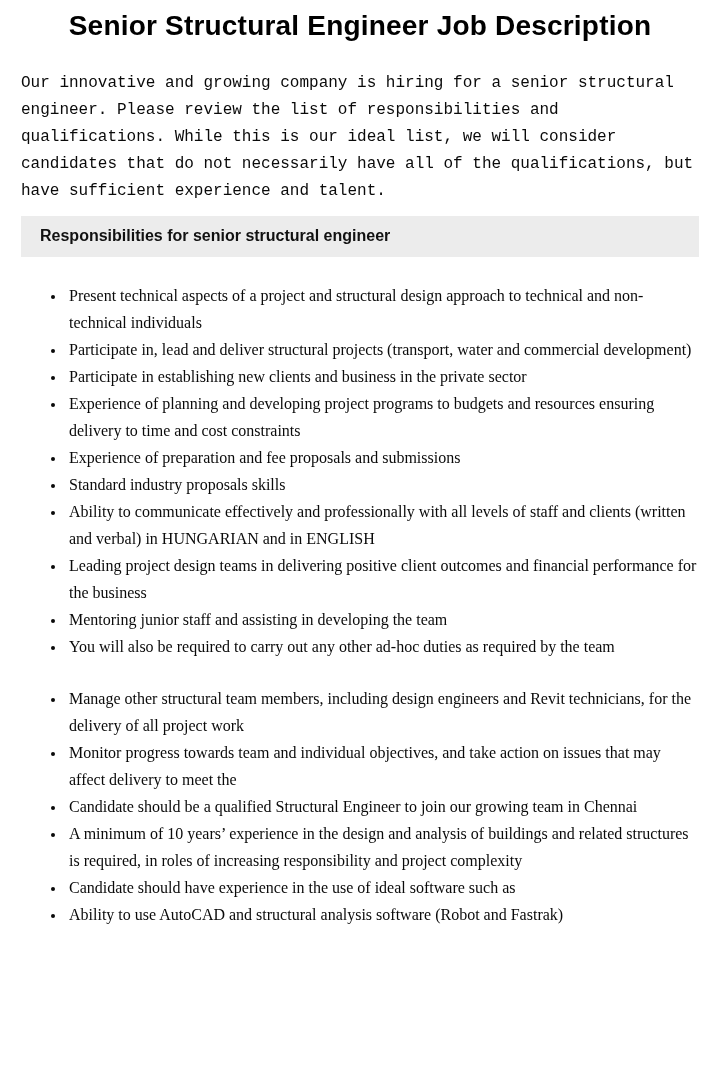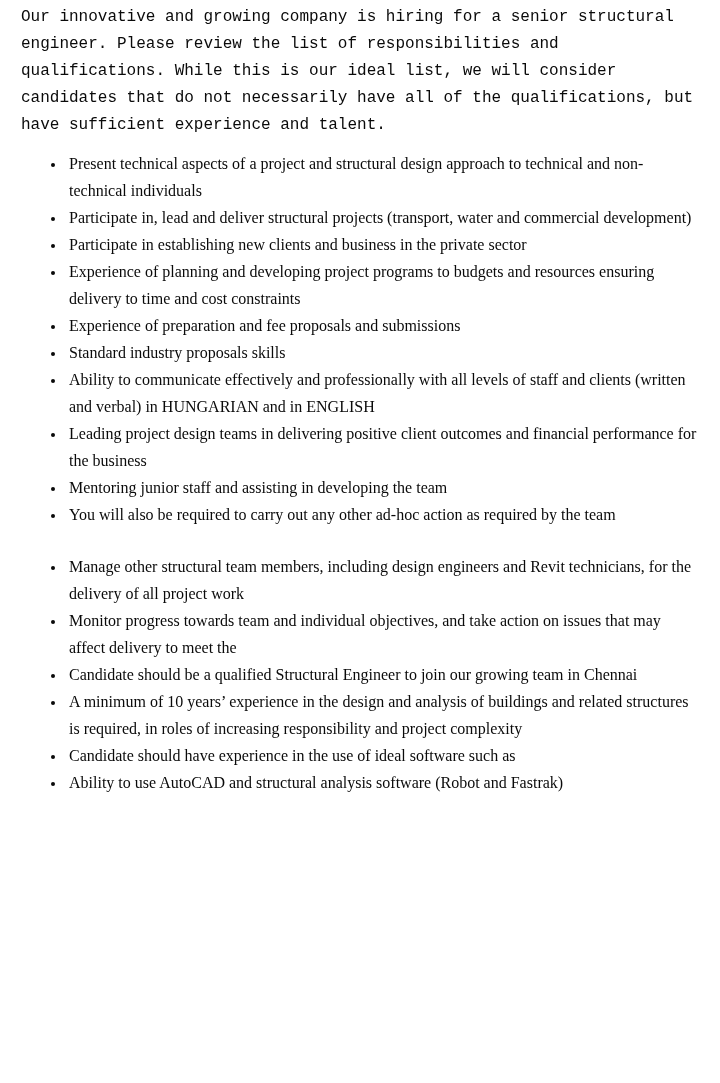--- a/index.html
+++ b/index.html
@@ -60,35 +60,39 @@
   }
   section:last-child ul.bullet-list {
     margin-bottom: 5px;
   }
 </style>
 </head>
 <body>
 
 <main class="doc">
 
+  <h1 class="page-title">Senior Structural Engineer Job Description</h1>
 
   <p class="intro">Our innovative and growing company is hiring for a senior structural engineer. Please review the list of responsibilities and qualifications. While this is our ideal list, we will consider candidates that do not necessarily have all of the qualifications, but have sufficient experience and talent.</p>
 
   <section>
+    <div class="section-bar">
+      <span>Responsibilities for senior structural engineer</span>
+    </div>
     <ul class="bullet-list">
         <li>Present technical aspects of a project and structural design approach to technical and non-technical individuals</li>
         <li>Participate in, lead and deliver structural projects (transport, water and commercial development)</li>
         <li>Participate in establishing new clients and business in the private sector</li>
         <li>Experience of planning and developing project programs to budgets and resources ensuring delivery to time and cost constraints</li>
         <li>Experience of preparation and fee proposals and submissions</li>
         <li>Standard industry proposals skills</li>
         <li>Ability to communicate effectively and professionally with all levels of staff and clients (written and verbal) in HUNGARIAN and in ENGLISH</li>
         <li>Leading project design teams in delivering positive client outcomes and financial performance for the business</li>
         <li>Mentoring junior staff and assisting in developing the team</li>
-        <li>You will also be required to carry out any other ad-hoc action as required by the team</li>
+        <li>You will also be required to carry out any other ad-hoc duties as required by the team</li>
       </ul>
   </section>
 
   <section>
     <ul class="bullet-list">
         <li>Manage other structural team members, including design engineers and Revit technicians, for the delivery of all project work</li>
         <li>Monitor progress towards team and individual objectives, and take action on issues that may affect delivery to meet the</li>
         <li>Candidate should be a qualified Structural Engineer to join our growing team in Chennai</li>
         <li>A minimum of 10 years’ experience in the design and analysis of buildings and related structures is required, in roles of increasing responsibility and project complexity</li>
         <li>Candidate should have experience in the use of ideal software such as</li>

